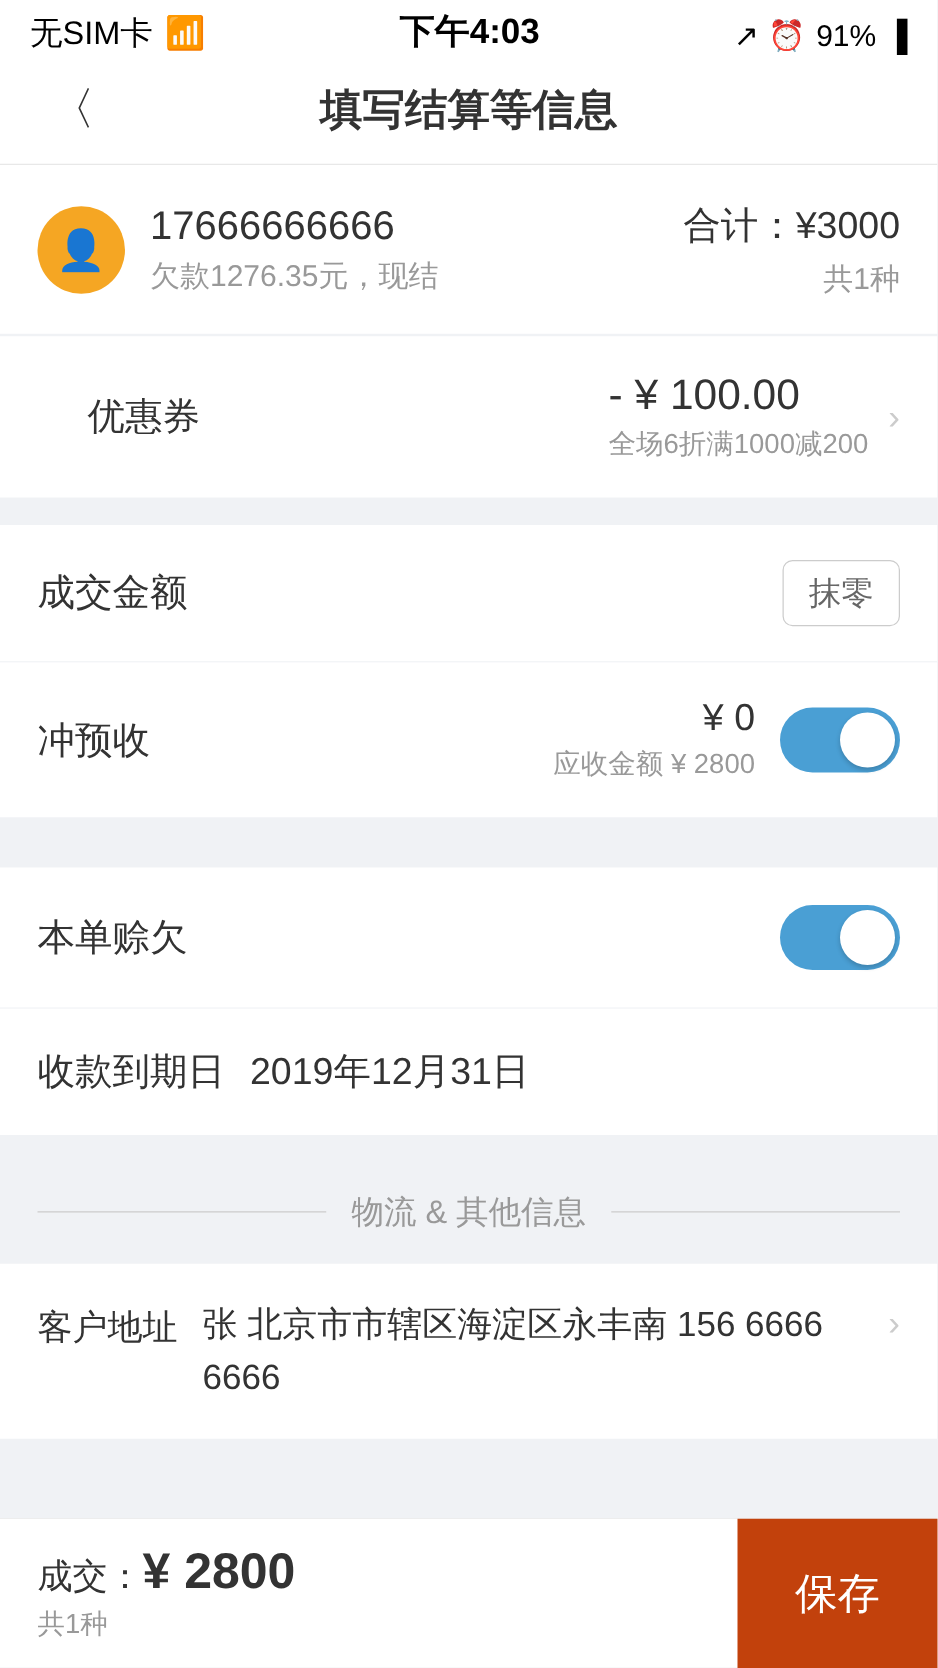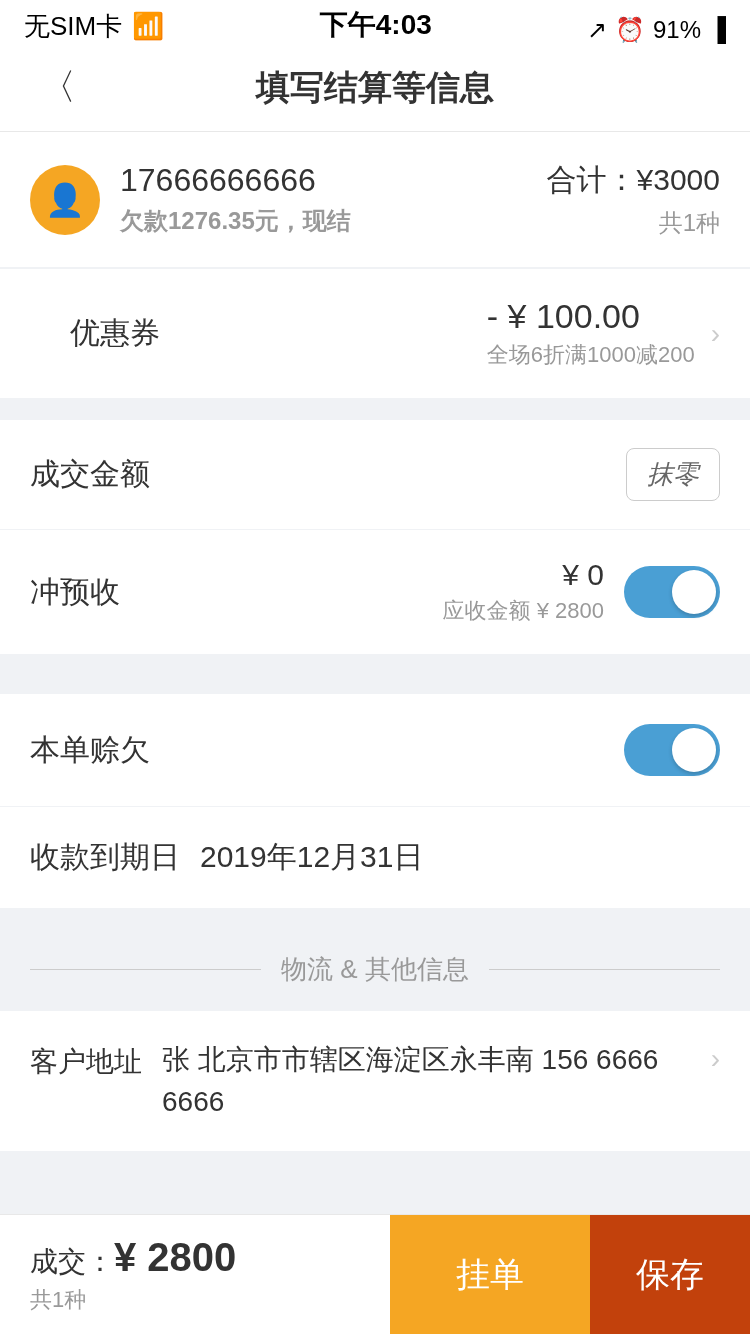--- a/index.html
+++ b/index.html
@@ -69,21 +69,21 @@
       height: 70px;
       border-radius: 50%;
       background: #f5a623;
       display: flex;
       align-items: center;
       justify-content: center;
       color: #fff;
       font-size: 32px;
     }
     .customer-info .phone { font-size: 32px; font-weight: 500; color: #333; }
-    .customer-info .debt { font-size: 24px; color: #999; margin-top: 6px; font-weight: bold; }
+    .customer-info .debt { font-size: 24px; color: #999; margin-top: 6px; }
     .customer-right { text-align: right; }
     .customer-right .total { font-size: 30px; color: #333; }
     .customer-right .count { font-size: 24px; color: #999; margin-top: 6px; }
 
     
     .coupon-row {
       background: #fff;
       padding: 28px 30px;
       display: flex;
       align-items: center;
@@ -113,21 +113,20 @@
     .amount-value { font-size: 56px; color: #4a9fd4; font-weight: 600; }
     .amount-sub { font-size: 22px; color: #999; text-align: right; margin-top: 4px; }
     .round-btn {
       border: 1px solid #ccc;
       border-radius: 8px;
       padding: 8px 20px;
       font-size: 26px;
       color: #666;
       background: #fff;
       cursor: pointer;
-      font-style: italic;
     }
 
     
     .prepay-section {
       background: #fff;
       padding: 28px 30px;
       display: flex;
       align-items: center;
       justify-content: space-between;
     }
@@ -355,15 +354,14 @@
 
 <div class="content-spacer"></div>
 
 <div class="bottom-bar">
   <div class="bottom-summary">
     <div class="deal">
       <span>成交：</span><span class="deal-amount">¥ 2800</span>
     </div>
     <div class="deal-count">共1种</div>
   </div>
-  <div class="btn-hold">挂单</div>
   <div class="btn-save">保存</div>
 </div>
 
 </body></html>

